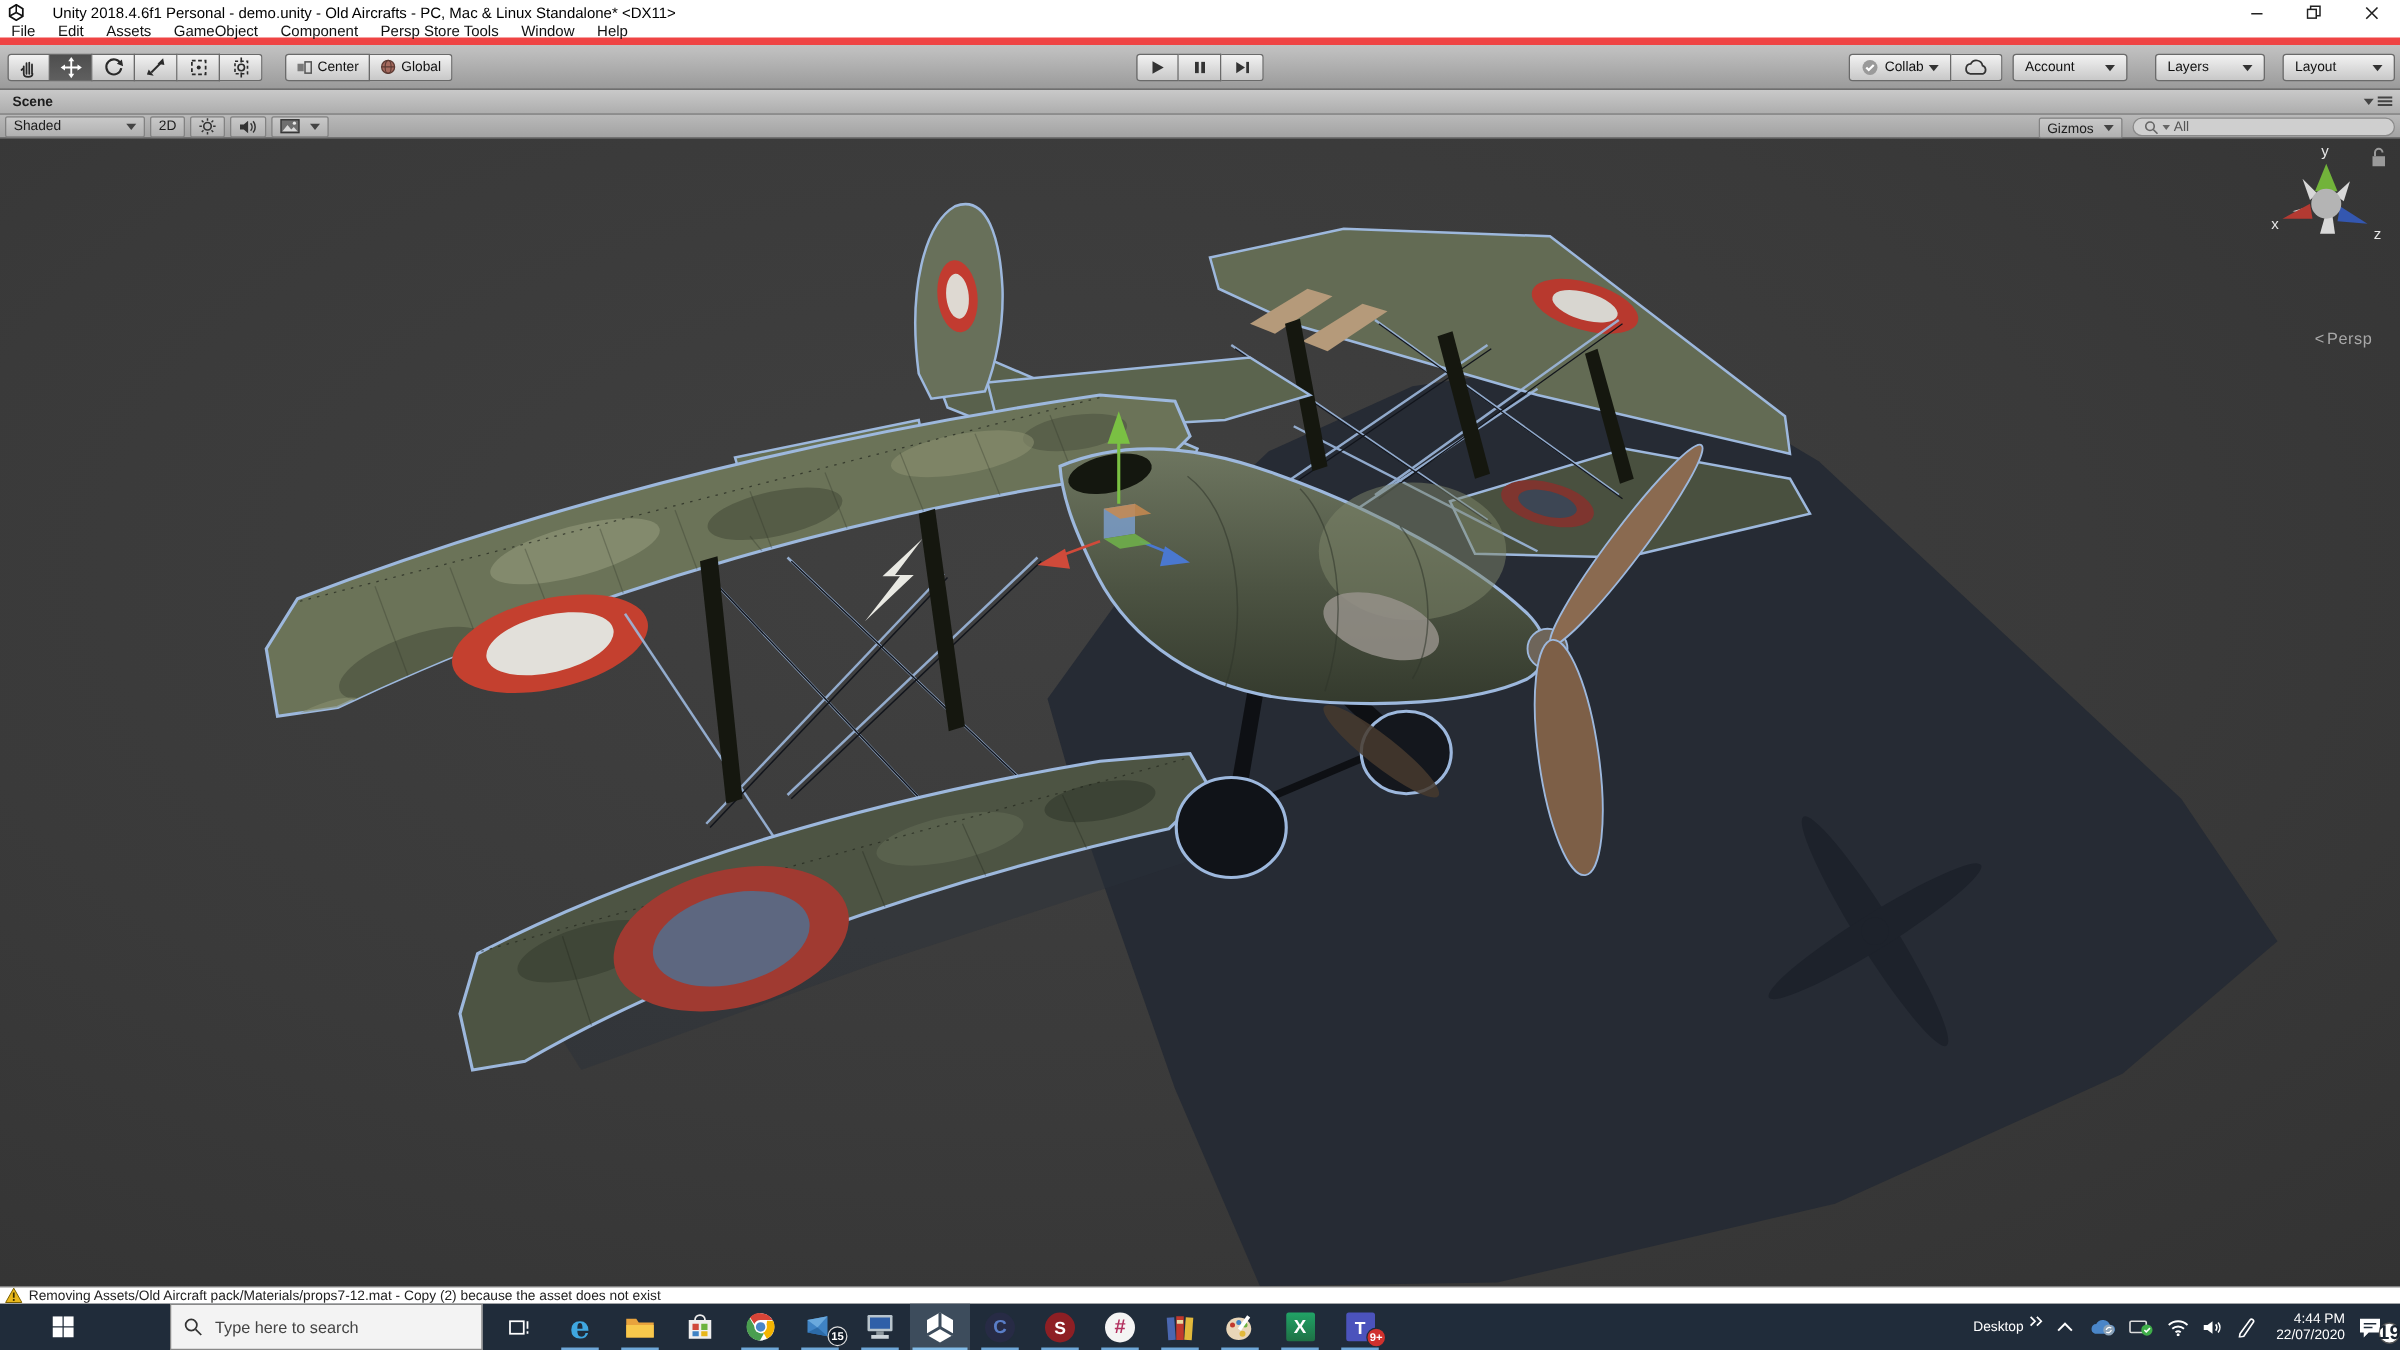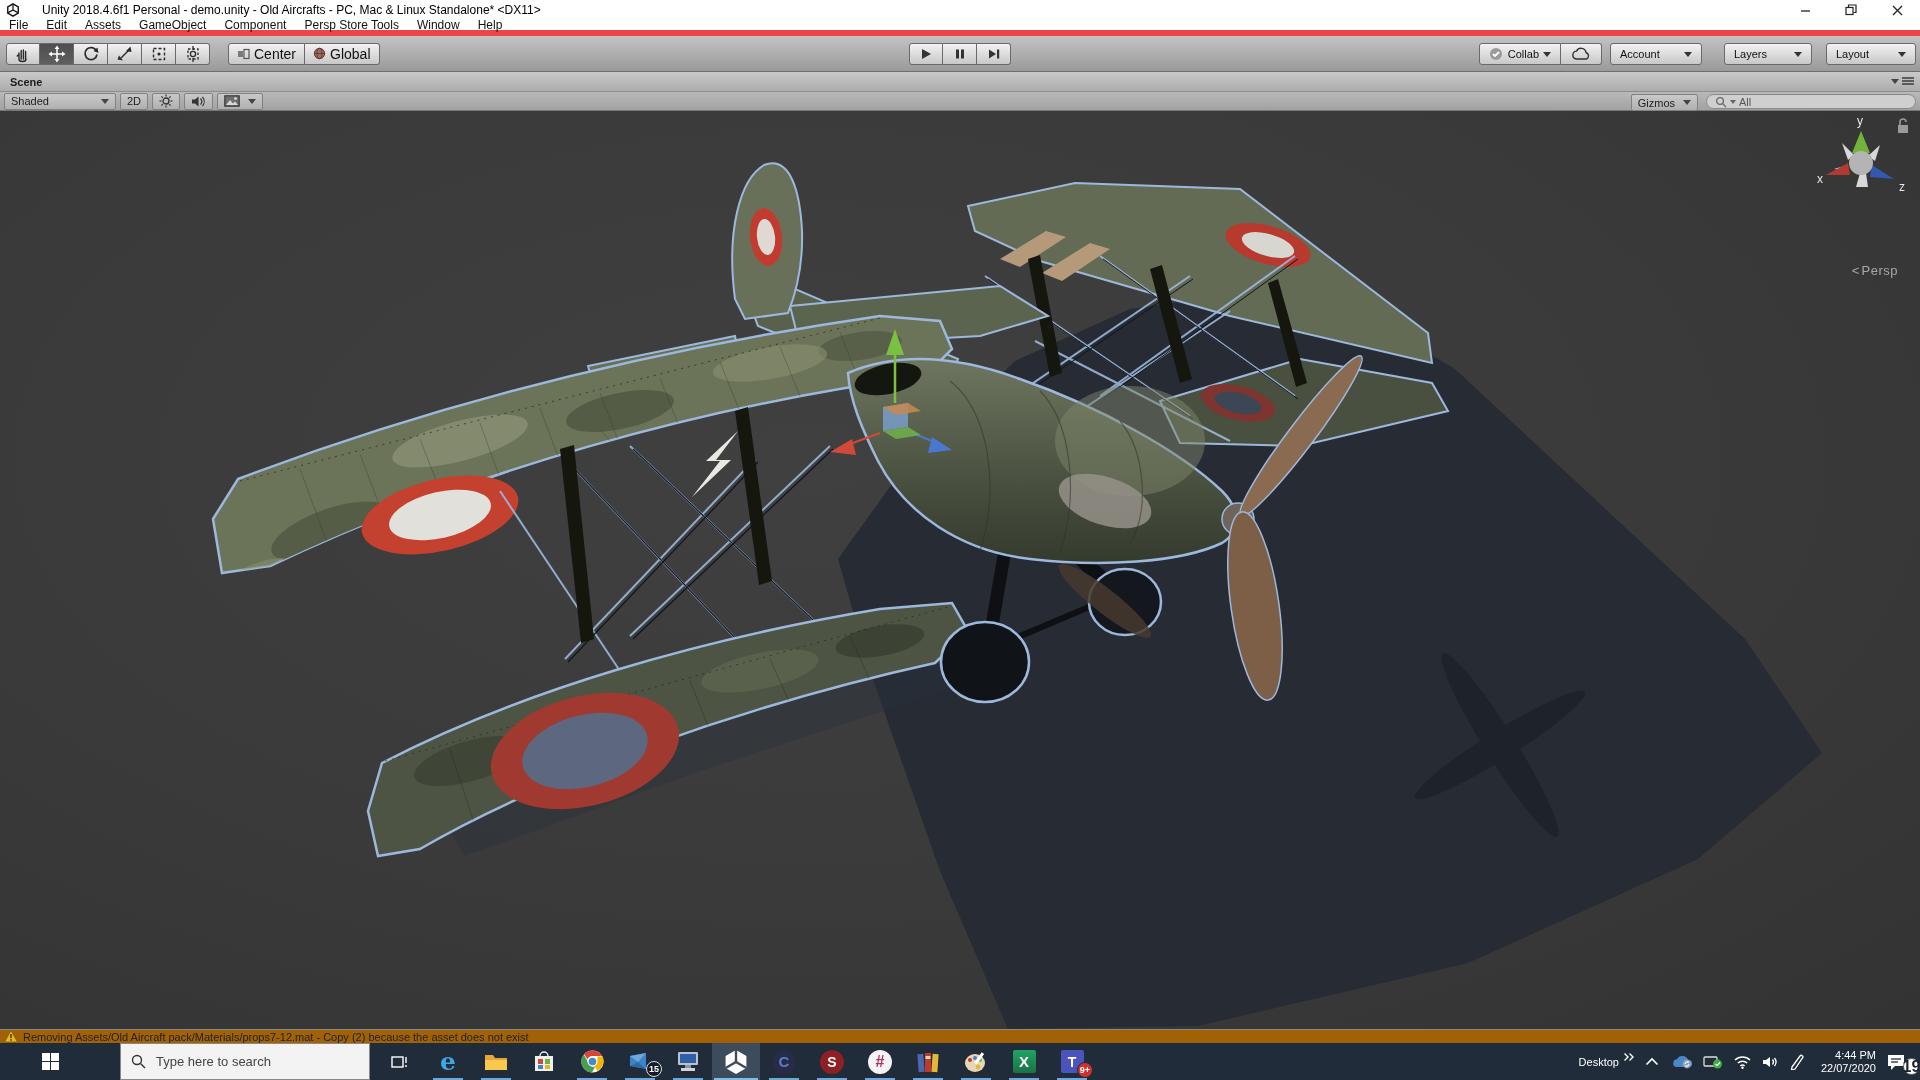--- a/index.html
+++ b/index.html
@@ -18,21 +18,21 @@
   .menubar span { padding:0 9px; }
 
   
   .toolbar { height:36px; background:linear-gradient(#c3c3c3,#9a9a9a); border-bottom:1px solid #6f6f6f; position:relative; display:flex; align-items:center; }
   .toolgroup { display:flex; margin-left:6px; }
   .tbtn { width:34px; height:22px; background:linear-gradient(#f2f2f2,#c8c8c8); border:1px solid #6a6a6a; border-left-width:0; display:flex; align-items:center; justify-content:center; }
   .tbtn:first-child { border-left-width:1px; border-radius:3px 0 0 3px; }
   .tbtn:last-child { border-radius:0 3px 3px 0; }
   .tbtn.sel { background:linear-gradient(#4e4e4e,#5f5f5f); }
   .tbtn svg { display:block; }
-  .lbtn { height:22px; background:linear-gradient(#f2f2f2,#c8c8c8); border:1px solid #6a6a6a; display:flex; align-items:center; justify-content:center; font-size:14px; color:#111; padding:0 8px; gap:4px; }
+  .lbtn { height:22px; background:linear-gradient(#f2f2f2,#c8c8c8); border:1px solid #6a6a6a; display:flex; align-items:center; justify-content:center; font-size:11px; color:#111; padding:0 8px; gap:4px; }
   .pair { display:flex; margin-left:18px; }
   .pair .lbtn + .lbtn { border-left-width:0; border-radius:0 3px 3px 0; }
   .pair .lbtn:first-child { border-radius:3px 0 0 3px; }
   .playgroup { position:absolute; left:50%; top:7px; transform:translateX(-50%); display:flex; }
   .rightgroup { position:absolute; right:4px; top:7px; display:flex; align-items:center; }
   .dd-arrow { width:0; height:0; border-left:4px solid transparent; border-right:4px solid transparent; border-top:5px solid #333; margin-left:4px; }
   .rbtn { height:22px; border:1px solid #6a6a6a; border-radius:3px; background:linear-gradient(#f2f2f2,#c8c8c8); display:flex; align-items:center; font-size:11px; color:#111; padding:0 9px; }
 
   
   .scene-tabs { height:20px; background:linear-gradient(#c9c9c9,#adadad); border-bottom:1px solid #8d8d8d; display:flex; align-items:center; font-size:11px; color:#1c1c1c; position:relative; }
@@ -43,21 +43,21 @@
   .searchpill { position:absolute; right:4px; top:2px; width:210px; height:15px; border:1px solid #8a8a8a; border-radius:8px; background:#cfcfcf; display:flex; align-items:center; padding:0 8px; color:#555; gap:3px; }
   .gizbtn { position:absolute; right:222px; top:2px; }
 
   
   .viewport { position:relative; height:918px; background:radial-gradient(ellipse at 42% 38%, #404040 0%, #3a3a3a 55%, #333333 100%); overflow:hidden; }
   .viewport > svg.scene { position:absolute; inset:0; }
   .axiswidget { position:absolute; top:2px; right:6px; width:104px; height:106px; }
   .persplabel { position:absolute; top:152px; right:22px; font-size:13px; color:#a8a8a8; letter-spacing:.5px; }
 
   
-  .statusbar { height:14px; background:#a16207; border-top:1px solid #8a8a8a; display:flex; align-items:center; font-size:11px; color:#222; gap:5px; padding-left:4px; }
+  .statusbar { height:14px; background:#ffffff; border-top:1px solid #8a8a8a; display:flex; align-items:center; font-size:11px; color:#222; gap:5px; padding-left:4px; }
 
   
   .taskbar { height:37px; background:#202c3a; display:flex; align-items:center; color:#fff; position:relative; }
   .startbtn { width:48px; height:37px; display:flex; align-items:center; justify-content:center; margin-left:26px; }
   .tsearch { width:250px; height:37px; background:#f3f3f3; border:1px solid #888; display:flex; align-items:center; gap:10px; padding:0 10px; color:#444; font-size:13px; }
   .app { width:48px; height:37px; display:flex; align-items:center; justify-content:center; position:relative; }
   .app.running::after { content:""; position:absolute; bottom:0; left:9px; right:9px; height:2px; background:#6ea7d8; }
   .app.active { background:#3d4c5c; }
   .app.active::after { left:2px; right:2px; background:#82bbe8; }
   .tray { position:absolute; right:0; top:0; height:37px; display:flex; align-items:center; }
@@ -503,21 +503,21 @@
 
 <div class="taskbar">
   <div class="startbtn">
     <svg width="17" height="17" viewBox="0 0 17 17">
         <rect x="0" y="0" width="8" height="8" fill="#fff"></rect>
         <rect x="9" y="0" width="8" height="8" fill="#fff"></rect>
         <rect x="0" y="9" width="8" height="8" fill="#fff"></rect>
         <rect x="9" y="9" width="8" height="8" fill="#fff"></rect>
       </svg>
   </div>
-  <div class="tsearch" style="margin-left:46px;">
+  <div class="tsearch" style="margin-left:62px;">
     <svg width="15" height="15" viewBox="0 0 15 15">
         <circle cx="6" cy="6" r="4.5" fill="none" stroke="#333" stroke-width="1.4"></circle>
         <line x1="9.5" y1="9.5" x2="14" y2="14" stroke="#333" stroke-width="1.4"></line>
       </svg>
     <span>Type here to search</span>
   </div>
   <div class="app" style="margin-left:6px;">
     <svg width="18" height="16" viewBox="0 0 18 16">
         <rect x="1" y="3" width="11" height="10" fill="none" stroke="#fff" stroke-width="1.4"></rect>
         <line x1="15" y1="3" x2="15" y2="9" stroke="#fff" stroke-width="1.4"></line>

